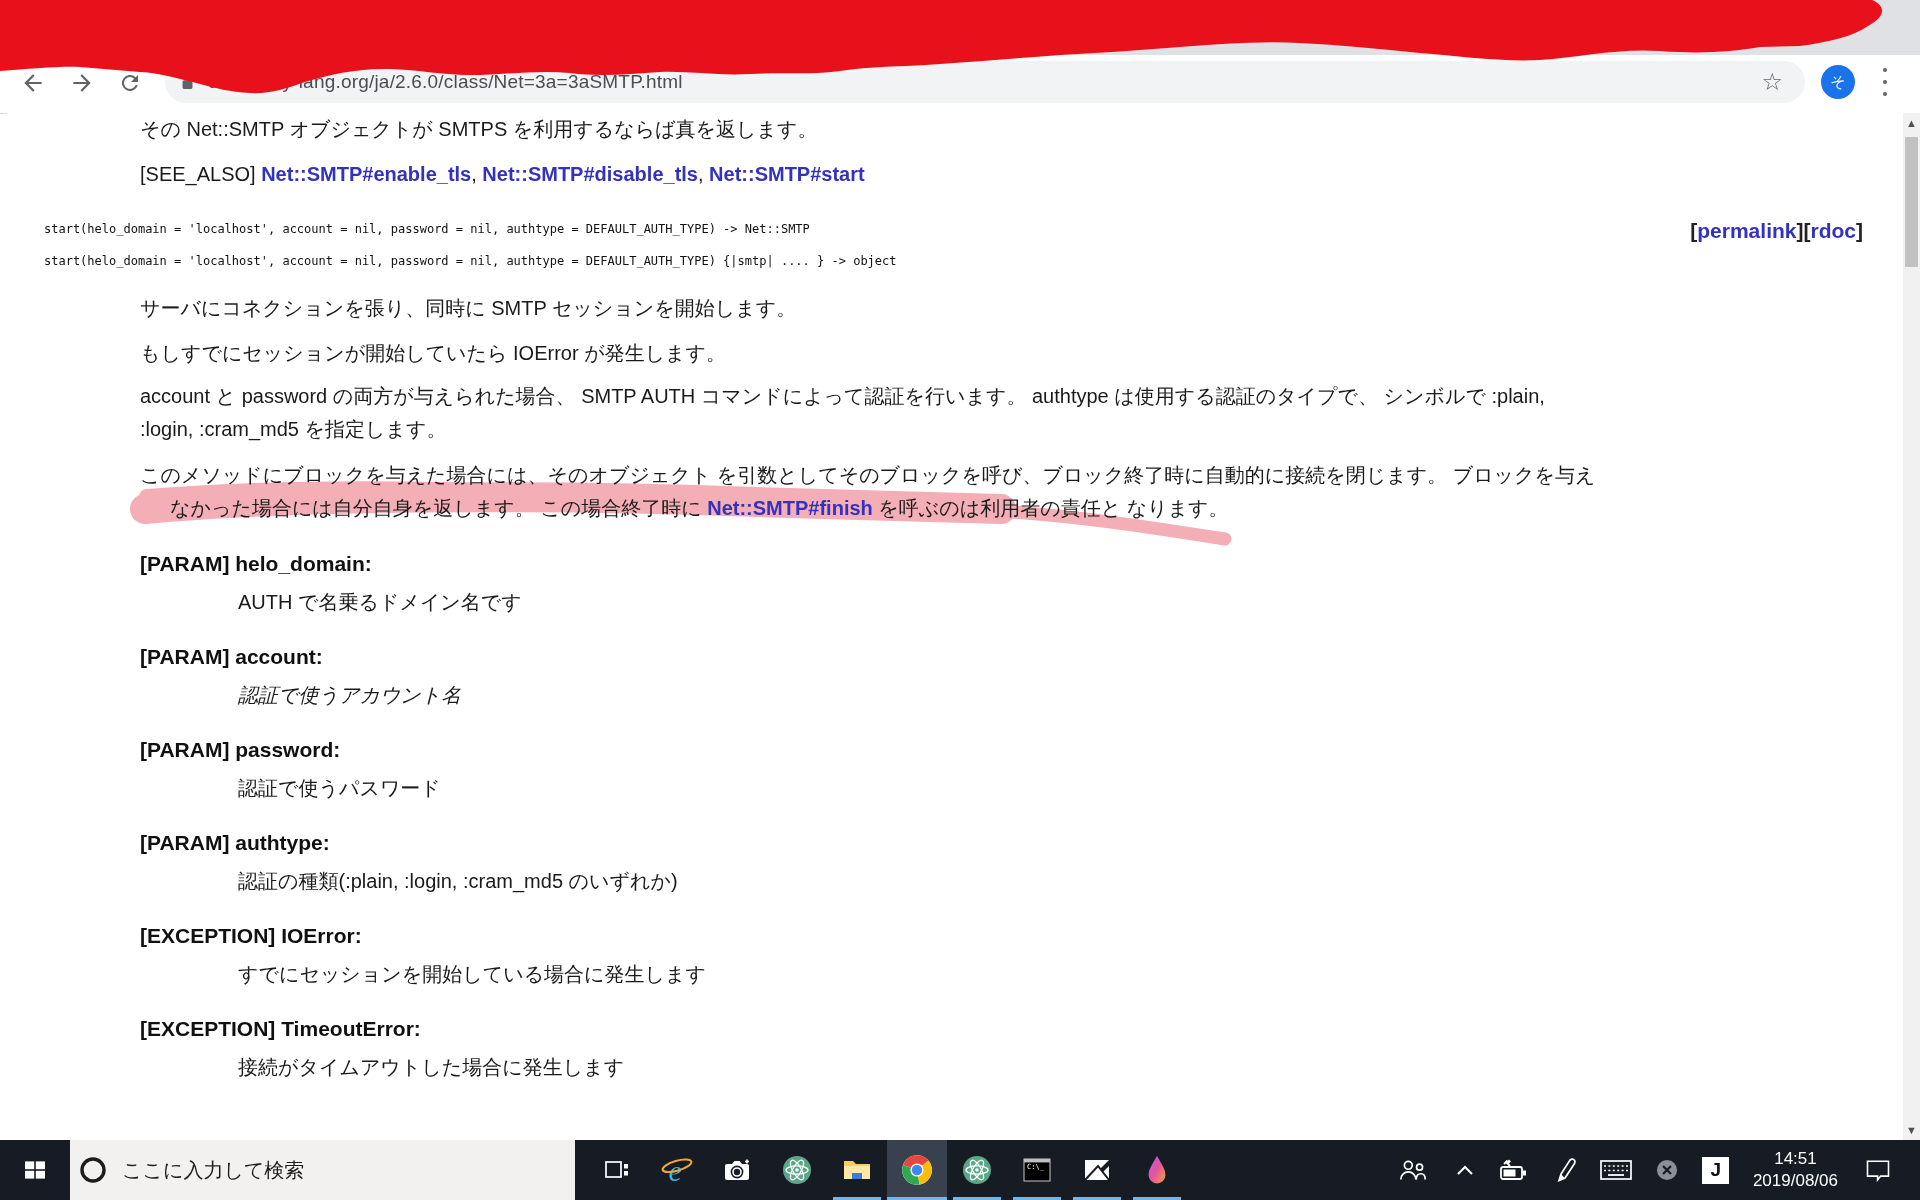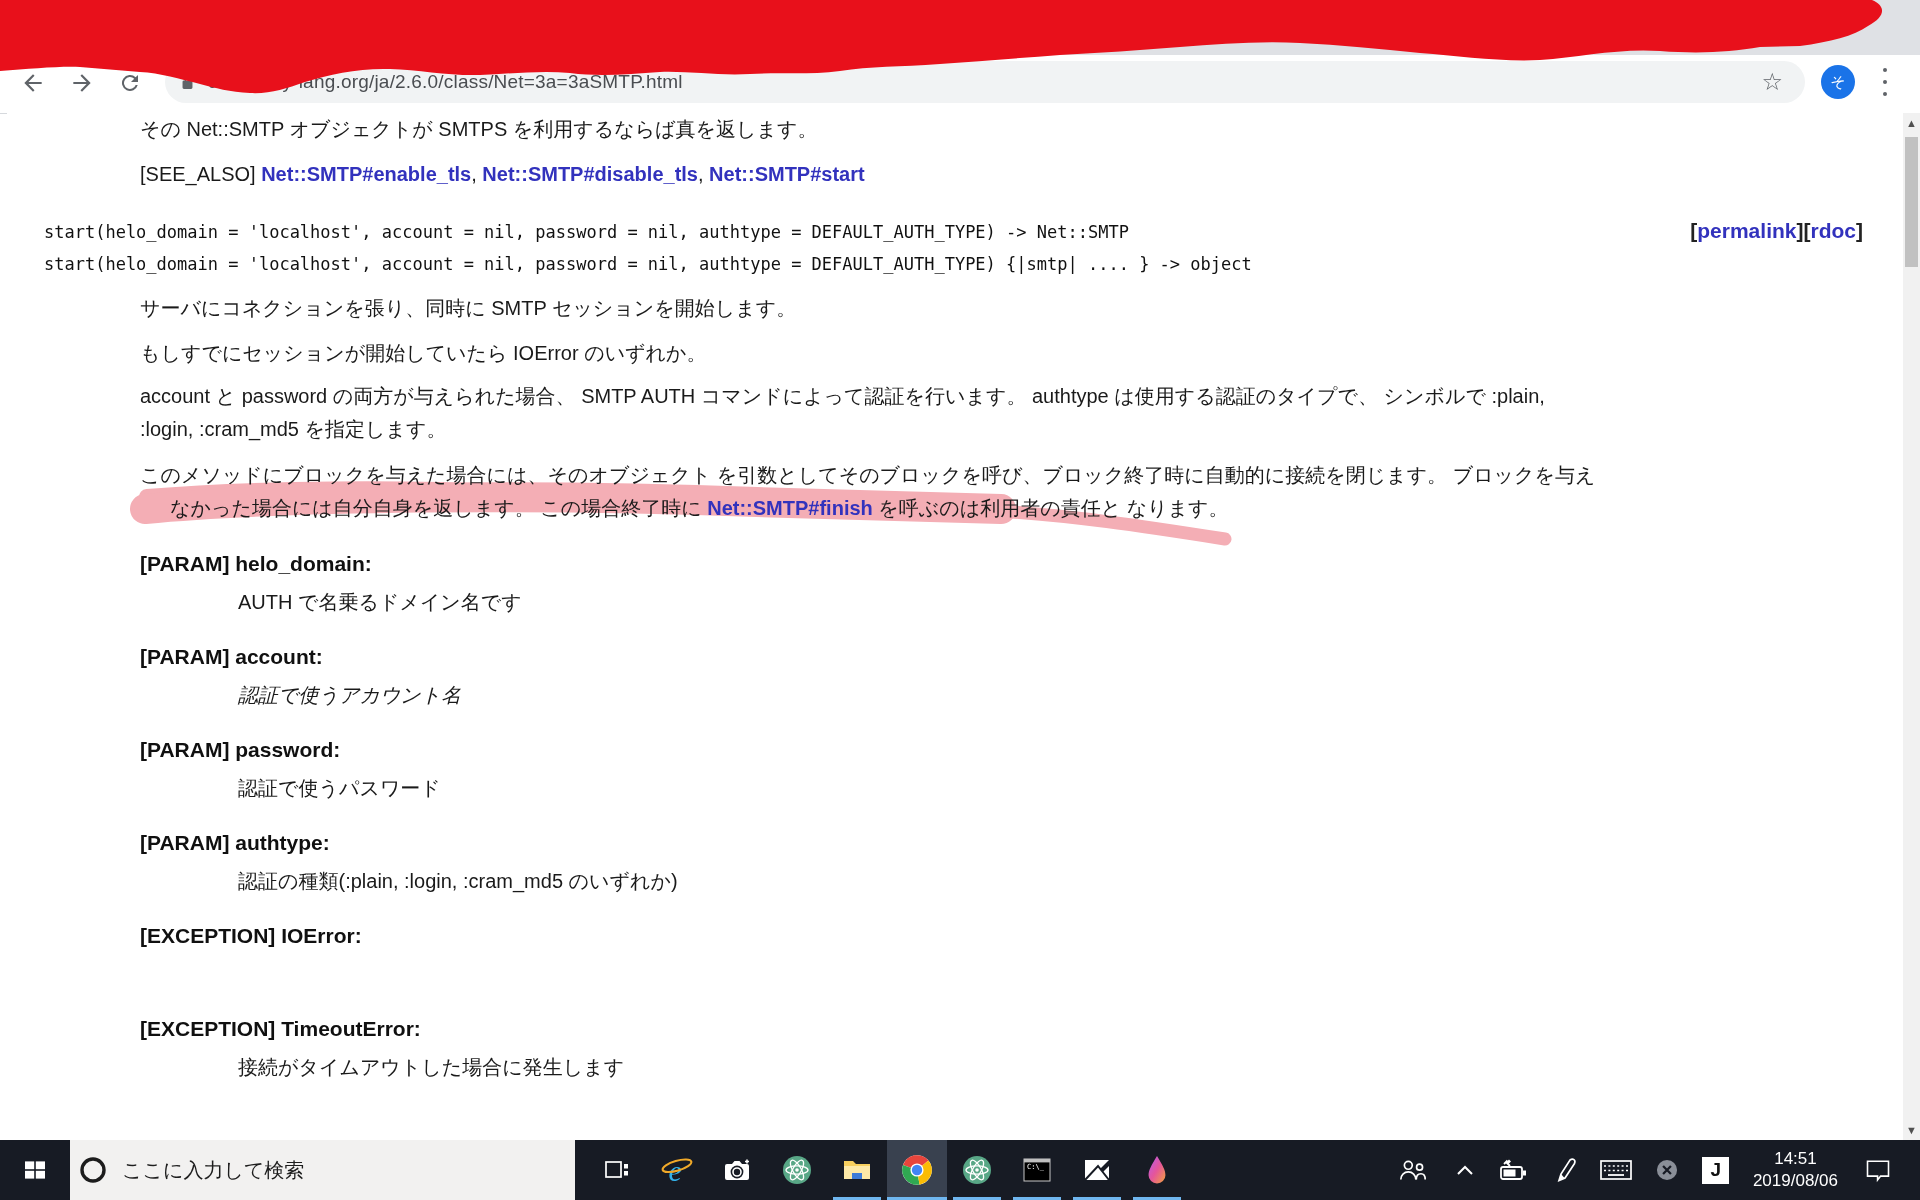--- a/index.html
+++ b/index.html
@@ -16,21 +16,21 @@
   .url-text{font-size:19px;color:#4a4d51;letter-spacing:0.2px;white-space:nowrap;}
   .star{position:absolute;right:22px;font-size:24px;color:#5f6368;line-height:1;}
   .avatar{left:1821px;top:65px;width:34px;height:34px;border-radius:50%;background:#1a73e8;color:#fff;
           display:flex;align-items:center;justify-content:center;font-size:15px;}
   .menu-dots{left:1879px;top:68px;width:12px;height:28px;display:flex;flex-direction:column;justify-content:space-between;align-items:center;}
   .menu-dots i{width:4px;height:4px;border-radius:50%;background:#5f6368;}
 
   
   .content{left:7px;top:113px;width:1903px;height:1027px;background:#fff;text-align:right;}
   .t{position:absolute;white-space:nowrap;font-size:20px;color:#1a1a1a;}
-  .code{font-family:"DejaVu Sans Mono","Liberation Mono",monospace;font-size:17px;color:#111;}
+  .code{font-family:"DejaVu Sans Mono","Liberation Mono",monospace;font-size:12px;color:#111;}
   a.doclink{color:#3232bd;font-weight:bold;text-decoration:none;}
   .entry-title{font-weight:bold;font-size:21px;color:#101010;}
   .permalinks{font-size:21px;font-weight:bold;color:#222;}
   .permalinks a{color:#3232bd;text-decoration:none;}
 
   
   .scrollbar{left:1903px;top:113px;width:17px;height:1027px;background:#f1f1f1;}
   .sb-btn{position:absolute;left:0;width:17px;height:20px;display:flex;align-items:center;justify-content:center;color:#505050;font-size:11px;}
   .sb-thumb{position:absolute;left:2px;top:24px;width:13px;height:130px;background:#c1c1c1;}
 
@@ -117,21 +117,21 @@
     </div>
 
     <div class="t code" style="left:37px;top:109px;">start(helo_domain = 'localhost', account = nil, password = nil, authtype = DEFAULT_AUTH_TYPE) -&gt; Net::SMTP</div>
     <div class="t code" style="left:37px;top:141px;">start(helo_domain = 'localhost', account = nil, password = nil, authtype = DEFAULT_AUTH_TYPE) {|smtp| .... } -&gt; object</div>
 
     <div class="t permalinks" style="right:47px;top:106px;">
       <span>[</span><a href="#">permalink</a><span>]</span><span>[</span><a href="#">rdoc</a><span>]</span>
     </div>
 
     <div class="t" style="left:133px;top:182px;">サーバにコネクションを張り、同時に SMTP セッションを開始します。</div>
-    <div class="t" style="left:133px;top:227px;">もしすでにセッションが開始していたら IOError のいずれか。</div>
+    <div class="t" style="left:133px;top:227px;">もしすでにセッションが開始していたら IOError が発生します。</div>
 
     <div class="t" style="left:133px;top:270px;">account と password の両方が与えられた場合、 SMTP AUTH コマンドによって認証を行います。 authtype は使用する認証のタイプで、 シンボルで :plain,</div>
     <div class="t" style="left:133px;top:303px;">:login, :cram_md5 を指定します。</div>
 
     <div class="t" style="left:133px;top:349px;">このメソッドにブロックを与えた場合には、そのオブジェクト を引数としてそのブロックを呼び、ブロック終了時に自動的に接続を閉じます。 ブロックを与え</div>
     <div class="t" style="left:133px;top:382px;margin-left:30px;">
       <span>なかった場合には自分自身を返します。 この場合終了時に </span><a class="doclink" href="#">Net::SMTP#finish</a><span> を呼ぶのは利用者の責任と なります。</span>
     </div>
 
     <div class="t entry-title" style="left:133px;top:439px;">[PARAM] helo_domain:</div>
@@ -140,20 +140,21 @@
     <div class="t entry-title" style="left:133px;top:532px;">[PARAM] account:</div>
     <div class="t" style="left:231px;top:569px;font-style:italic;">認証で使うアカウント名</div>
 
     <div class="t entry-title" style="left:133px;top:625px;">[PARAM] password:</div>
     <div class="t" style="left:231px;top:662px;">認証で使うパスワード</div>
 
     <div class="t entry-title" style="left:133px;top:718px;">[PARAM] authtype:</div>
     <div class="t" style="left:231px;top:755px;">認証の種類(:plain, :login, :cram_md5 のいずれか)</div>
 
     <div class="t entry-title" style="left:133px;top:811px;">[EXCEPTION] IOError:</div>
+    <div class="t" style="left:231px;top:848px;">すでにセッションを開始している場合に発生します</div>
 
     <div class="t entry-title" style="left:133px;top:904px;">[EXCEPTION] TimeoutError:</div>
     <div class="t" style="left:231px;top:941px;">接続がタイムアウトした場合に発生します</div>
 
   </div>
 
   <div class="abs scrollbar">
     <div class="sb-btn" style="top:0;">▲</div>
     <div class="sb-thumb"></div>
     <div class="sb-btn" style="bottom:0;">▼</div>

